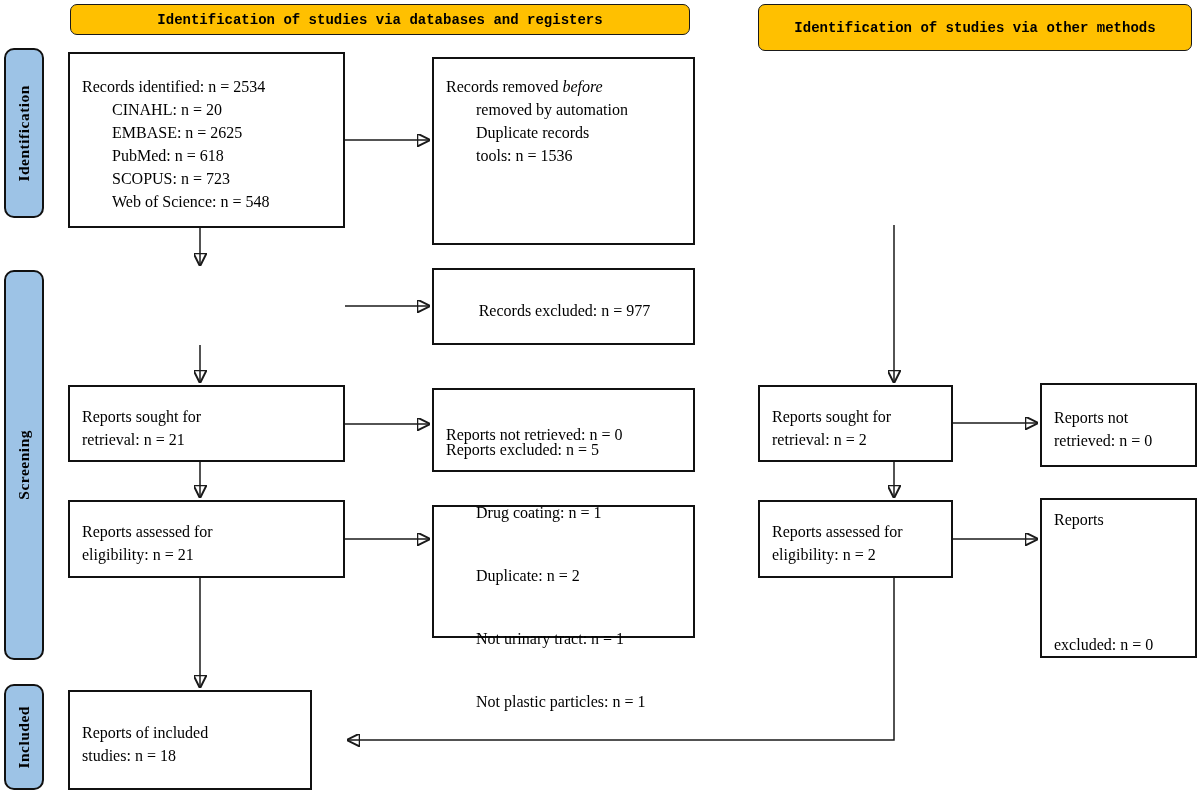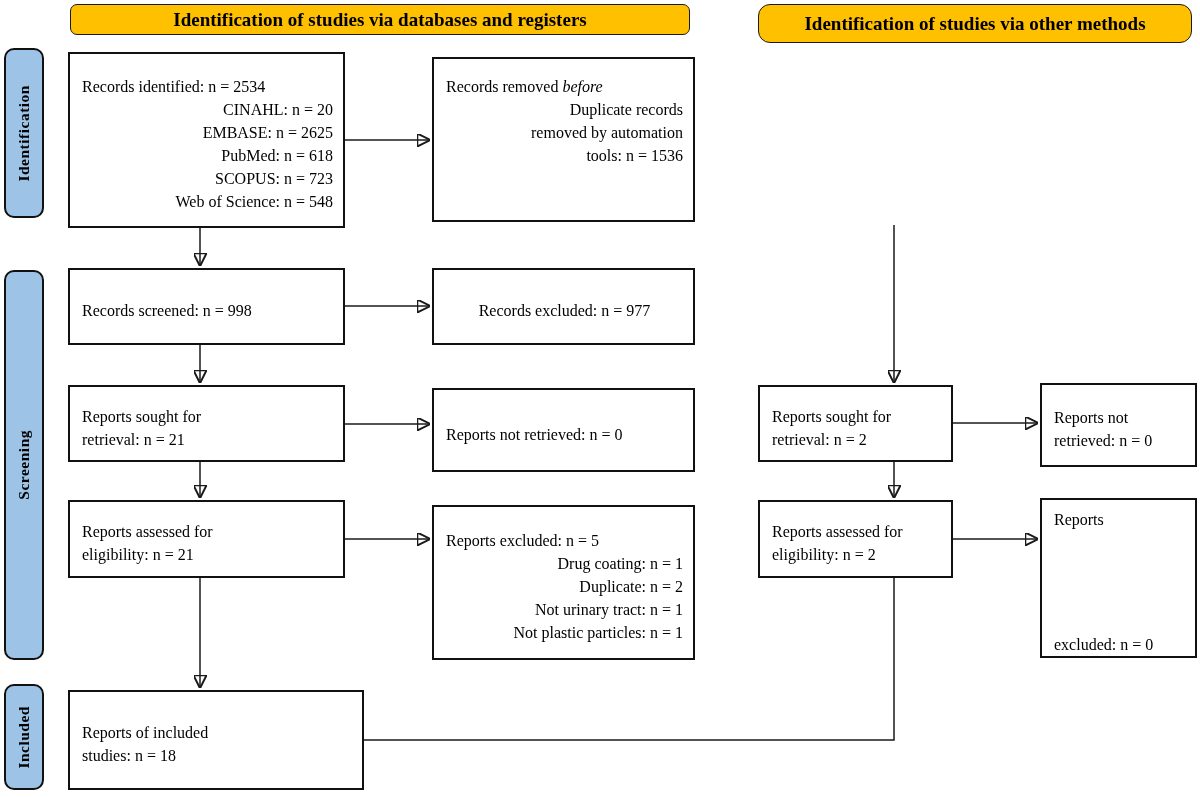--- a/index.html
+++ b/index.html
@@ -11,25 +11,26 @@
     color:#000;
     overflow:hidden;
   }
   
   .band{
     position:absolute;
     background:#FFC000;
     border:1.6px solid #1a1a1a;
     border-radius:7px;
     display:flex;align-items:center;justify-content:center;
-    font-weight:bold;font-size:19px;
+    font-weight:bold;font-size:14px;
     box-sizing:border-box;
+    font-family:Liberation Mono, monospace;
   }
   #hdr-databases{left:70px;top:4px;width:620px;height:31px;}
-  #hdr-other{left:758px;top:4px;width:434px;height:39px;border-radius:12px;}
+  #hdr-other{left:758px;top:4px;width:434px;height:47px;}
   
   .stage{
     position:absolute;
     background:#9DC3E6;
     border:2px solid #111;
     border-radius:10px;
     display:flex;align-items:center;justify-content:center;
     box-sizing:border-box;
   }
   .stage span{
@@ -46,32 +47,32 @@
   .box{
     position:absolute;
     background:#fff;
     border:2px solid #111;
     box-sizing:border-box;
     display:flex;flex-direction:column;justify-content:center;
     padding:8px 10px 0 12px;
     font-size:16px;line-height:23px;font-family:Liberation Serif, serif;
   }
   .box .line{white-space:nowrap;}
-  .box .line.indent{padding-left:30px;text-align:right;}
+  .box .line.indent{padding-left:30px;}
   
   #box-records-identified{left:68px;top:52px;width:277px;height:176px;}
   #box-records-screened{left:68px;top:268px;width:277px;height:77px;}
   #box-reports-sought-db{left:68px;top:385px;width:277px;height:77px;}
   #box-reports-assessed-db{left:68px;top:500px;width:277px;height:78px;}
-  #box-reports-included{left:68px;top:690px;width:296px;height:100px;}
+  #box-reports-included{left:68px;top:690px;width:244px;height:100px;}
   
-  #box-records-removed{left:432px;top:57px;width:263px;height:165px;justify-content:flex-start;padding-top:16px;}
+  #box-records-removed{left:432px;top:57px;width:263px;height:188px;justify-content:flex-start;padding-top:16px;}
   #box-records-excluded{left:432px;top:268px;width:263px;height:77px;align-items:center;}
   #box-reports-not-retrieved-db{left:432px;top:388px;width:263px;height:84px;}
-  #box-reports-excluded-db{left:432px;top:505px;width:263px;height:155px;}
+  #box-reports-excluded-db{left:432px;top:505px;width:263px;height:133px;gap:40px;}
   
   #box-records-other{left:758px;top:52px;width:277px;height:173px;}
   #box-reports-sought-other{left:758px;top:385px;width:195px;height:77px;}
   #box-reports-assessed-other{left:758px;top:500px;width:195px;height:78px;}
   
   #box-reports-not-retrieved-other{left:1040px;top:383px;width:157px;height:84px;}
   #box-reports-excluded-other{left:1040px;top:498px;width:157px;height:160px;justify-content:space-between;}
   
   #arrows{position:absolute;left:0;top:0;width:1200px;height:797px;pointer-events:none;}
   #arrows line,#arrows path{stroke:#1a1a1a;stroke-width:1.5;fill:none;}
@@ -120,40 +121,37 @@
   </svg>
 
   <div class="box" id="box-records-identified">
       <div class="line"><span>Records identified: n = 2534</span></div>
       <div class="line indent"><span>CINAHL: n = 20</span></div>
       <div class="line indent"><span>EMBASE: n = 2625</span></div>
       <div class="line indent"><span>PubMed: n = 618</span></div>
       <div class="line indent"><span>SCOPUS: n = 723</span></div>
       <div class="line indent"><span>Web of Science: n = 548</span></div>
     </div>
-  <div class="box" id="box-records-screened">
-      <div class="line"><span>Records screened: n = 998</span></div>
-    </div>
   <div class="box" id="box-reports-sought-db">
       <div class="line"><span>Reports sought for</span></div>
       <div class="line"><span>retrieval: n = 21</span></div>
     </div>
   <div class="box" id="box-reports-assessed-db">
       <div class="line"><span>Reports assessed for</span></div>
       <div class="line"><span>eligibility: n = 21</span></div>
     </div>
   <div class="box" id="box-reports-included">
       <div class="line"><span>Reports of included</span></div>
       <div class="line"><span>studies: n = 18</span></div>
     </div>
 
   <div class="box" id="box-records-removed">
       <div class="line"><span>Records removed </span><span style="font-style: italic;">before</span></div>
+      <div class="line indent"><span>removed by automation</span></div>
       <div class="line indent"><span>Duplicate records</span></div>
-      <div class="line indent"><span>removed by automation</span></div>
       <div class="line indent"><span>tools: n = 1536</span></div>
     </div>
   <div class="box" id="box-records-excluded">
       <div class="line"><span>Records excluded: n = 977</span></div>
     </div>
   <div class="box" id="box-reports-not-retrieved-db">
       <div class="line"><span>Reports not retrieved: n = 0</span></div>
     </div>
   <div class="box" id="box-reports-excluded-db">
       <div class="line"><span>Reports excluded: n = 5</span></div>

